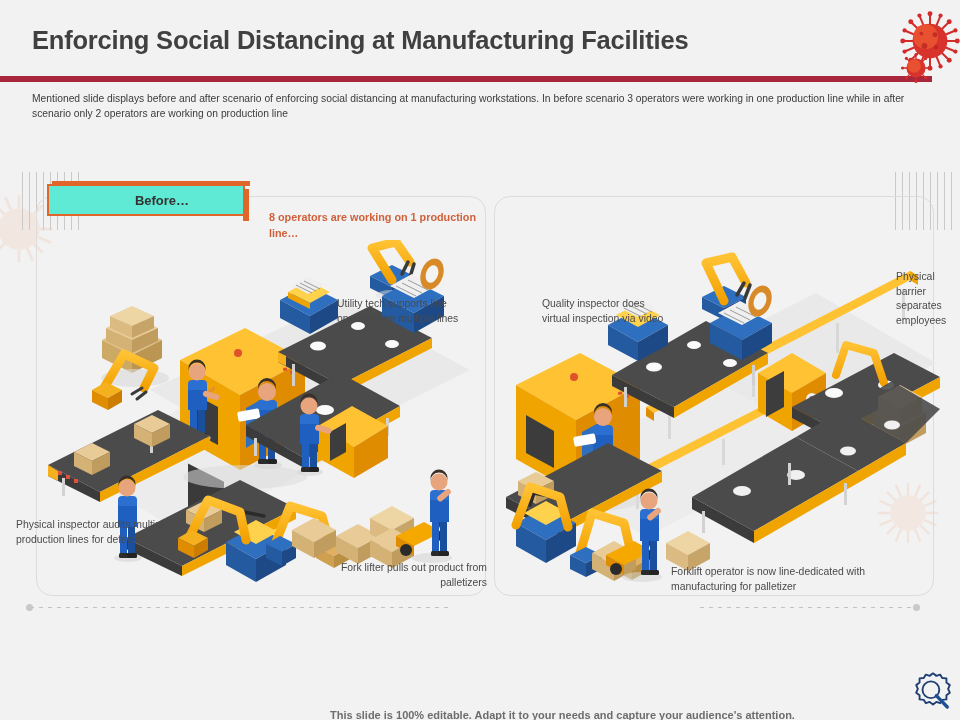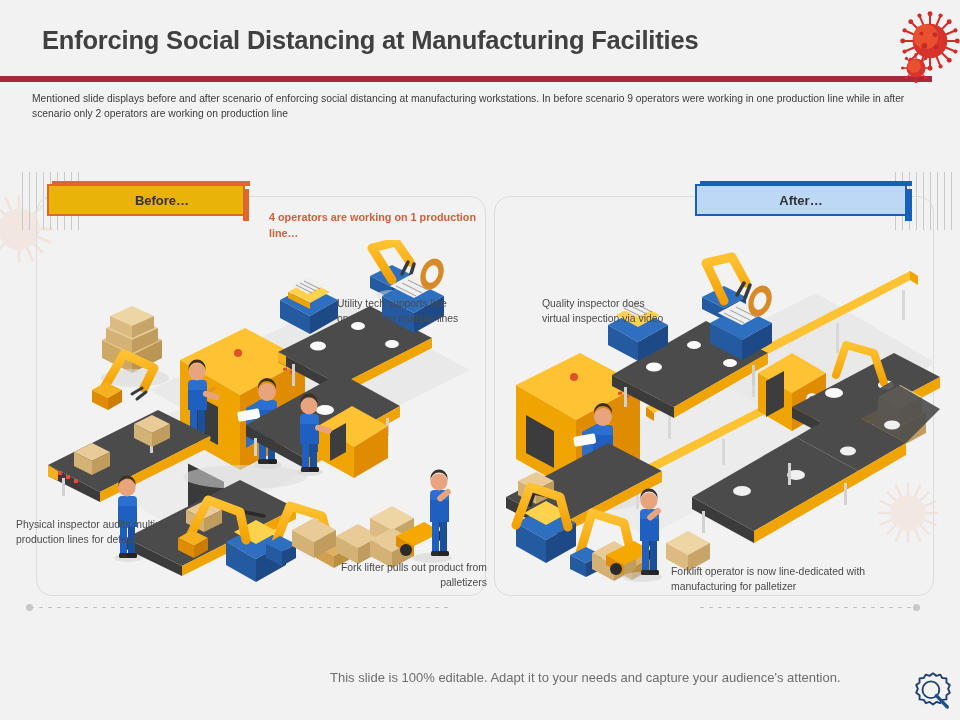--- a/index.html
+++ b/index.html
@@ -17,21 +17,20 @@
 
   
   .title {
     position: absolute;
     left: 32px; top: 26px;
     font-size: 25.5px;
     font-weight: bold;
     color: #404040;
     letter-spacing: -0.2px;
     white-space: nowrap;
-    margin-left: 10px;
   }
   .title-rule {
     position: absolute;
     left: 0px; top: 76px;
     width: 932px; height: 6px;
     background: #a8273d;
   }
   .subtitle {
     position: absolute;
     left: 32px; top: 91px;
@@ -72,21 +71,21 @@
 
   
   .pill {
     position: absolute;
     height: 32px;
     display: flex; align-items: center; justify-content: center;
     font-size: 13px; font-weight: bold; color: #333;
   }
   .pill-before {
     left: 47px; top: 184px; width: 198px;
-    background: #eab308;
+    background: #5eead4;
     border: 2px solid #e0662a;
     padding-left: 32px;
   }
   .pill-before::after {
     content:''; position:absolute; right:-6px; top:3px;
     width:6px; height:32px; background:#e0662a;
   }
   .pill-before::before {
     content:''; position:absolute; left:3px; top:-5px;
     width:198px; height:5px; background:#e0662a;
@@ -131,38 +130,38 @@
     background-image: repeating-linear-gradient(to right,#c2c2c2 0 4px, rgba(0,0,0,0) 4px 9px); }
   .dash-dot { position:absolute; width:7px; height:7px; border-radius:50%; background:#c8c8c8; }
   .dash-left  { left: 30px;  top: 607px; width: 420px; }
   .dot-left   { left: 26px;  top: 604px; }
   .dash-right { left: 700px; top: 607px; width: 215px; }
   .dot-right  { left: 913px; top: 604px; }
 
   
   .footer-note {
     position: absolute;
-    left: 330px; top: 670px;
-    font-size: 13px; color: #6d6d6d;
+    left: 330px; top: 709px;
+    font-size: 11px; color: #6d6d6d; font-weight: bold;
   }
   .footer-icon { position:absolute; left:912px; top:670px; width:42px; height:42px; }
 
   
   .scene { position:absolute; }
   .scene-left  { left: 40px;  top: 240px; width: 448px; height: 360px; }
   .scene-right { left: 496px; top: 235px; width: 444px; height: 365px; }
 </style>
 </head>
 <body>
 
 <div class="slide">
 
   <div class="title">Enforcing Social Distancing at Manufacturing Facilities</div>
   <div class="title-rule"></div>
-  <div class="subtitle">Mentioned slide displays before and after scenario of enforcing social distancing at manufacturing workstations. In before scenario 9 operators were working in one production line while in after scenario only 2 operators are working on production line</div>
+  <div class="subtitle">Mentioned slide displays before and after scenario of enforcing social distancing at manufacturing workstations. In before scenario 3 operators were working in one production line while in after scenario only 2 operators are working on production line</div>
 
   <svg class="virus-hdr-big" viewBox="0 0 100 100">
     <g stroke="#d32a2a" stroke-width="3.2" stroke-linecap="round">
       <line x1="50" y1="50" x2="50" y2="6"></line>
         <line x1="50" y1="50" x2="50" y2="94"></line>
       <line x1="50" y1="50" x2="6" y2="50"></line>
         <line x1="50" y1="50" x2="94" y2="50"></line>
       <line x1="50" y1="50" x2="19" y2="19"></line>
         <line x1="50" y1="50" x2="81" y2="81"></line>
       <line x1="50" y1="50" x2="81" y2="19"></line>
@@ -754,31 +753,29 @@
       <rect x="144" y="284" width="19" height="22" fill="#1f5fbf"></rect>
       <rect x="150" y="282" width="16" height="6" rx="3" fill="#e8a47c" transform="rotate(-40 150 282)"></rect>
       <circle cx="153" cy="266" r="8.5" fill="#e8a47c"></circle>
       <path d="M144.5 265a8.5 8.5 0 0117 0v-3a8.5 8.5 0 00-17 0z" fill="#3a3028"></path>
     </g>
   </svg>
 
   <div class="pill pill-before">
     <span>Before…</span>
   </div>
-  <div class="pill pill-after">
-    <span>After…</span>
-  </div>
-
-  <div class="cap-head cap-head-before">4 operators are working on 1 production line…</div>
+
+  <div class="cap-head cap-head-before">8 operators are working on 1 production line…</div>
 
   <div class="note note-utility">Utility tech supports line operators on multiple lines</div>
   <div class="note note-qa-left">Physical inspector audits multiple production lines for defects</div>
   <div class="note note-fork-left">Fork lifter pulls out product from palletizers</div>
 
   <div class="note note-qa-right">Quality inspector does virtual inspection via video</div>
+  <div class="note note-barrier">Physical barrier separates employees</div>
   <div class="note note-fork-right">Forklift operator is now line-dedicated with manufacturing for palletizer</div>
 
   <div class="dash-rule dash-left"></div>
   <div class="dash-dot  dot-left"></div>
   <div class="dash-rule dash-right"></div>
   <div class="dash-dot  dot-right"></div>
 
   <div class="footer-note">This slide is 100% editable. Adapt it to your needs and capture your audience's attention.</div>
   <svg class="footer-icon" viewBox="0 0 100 100">
     <g fill="none" stroke="#1f3f73" stroke-width="4.5" stroke-linejoin="round">

